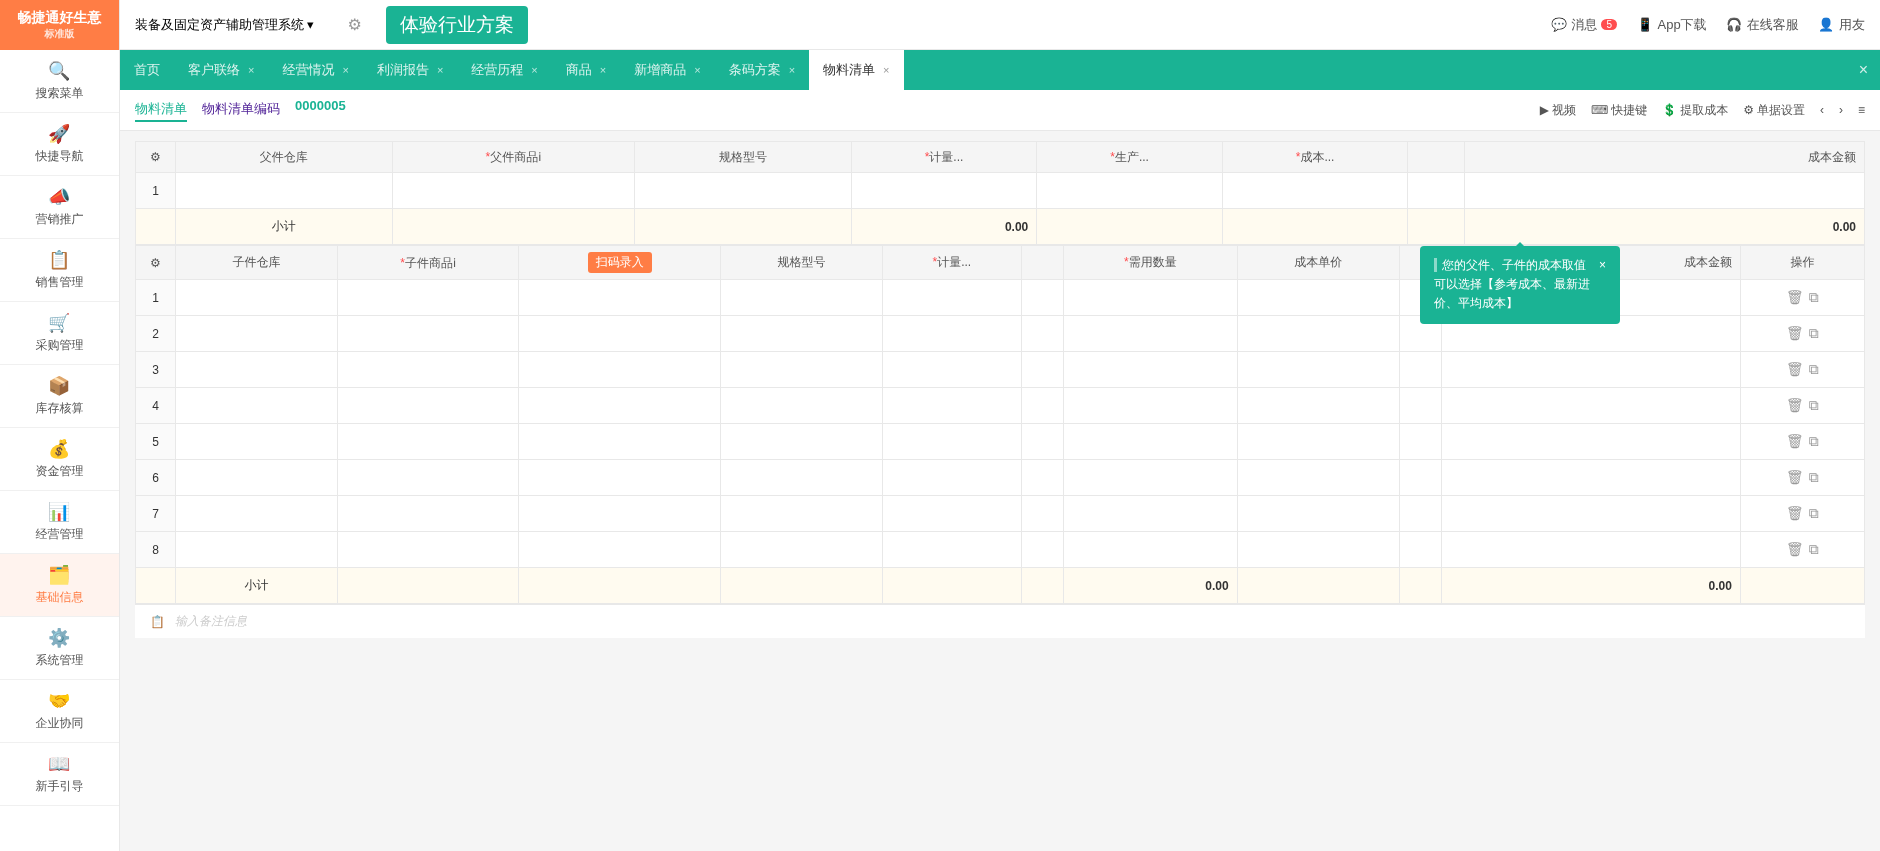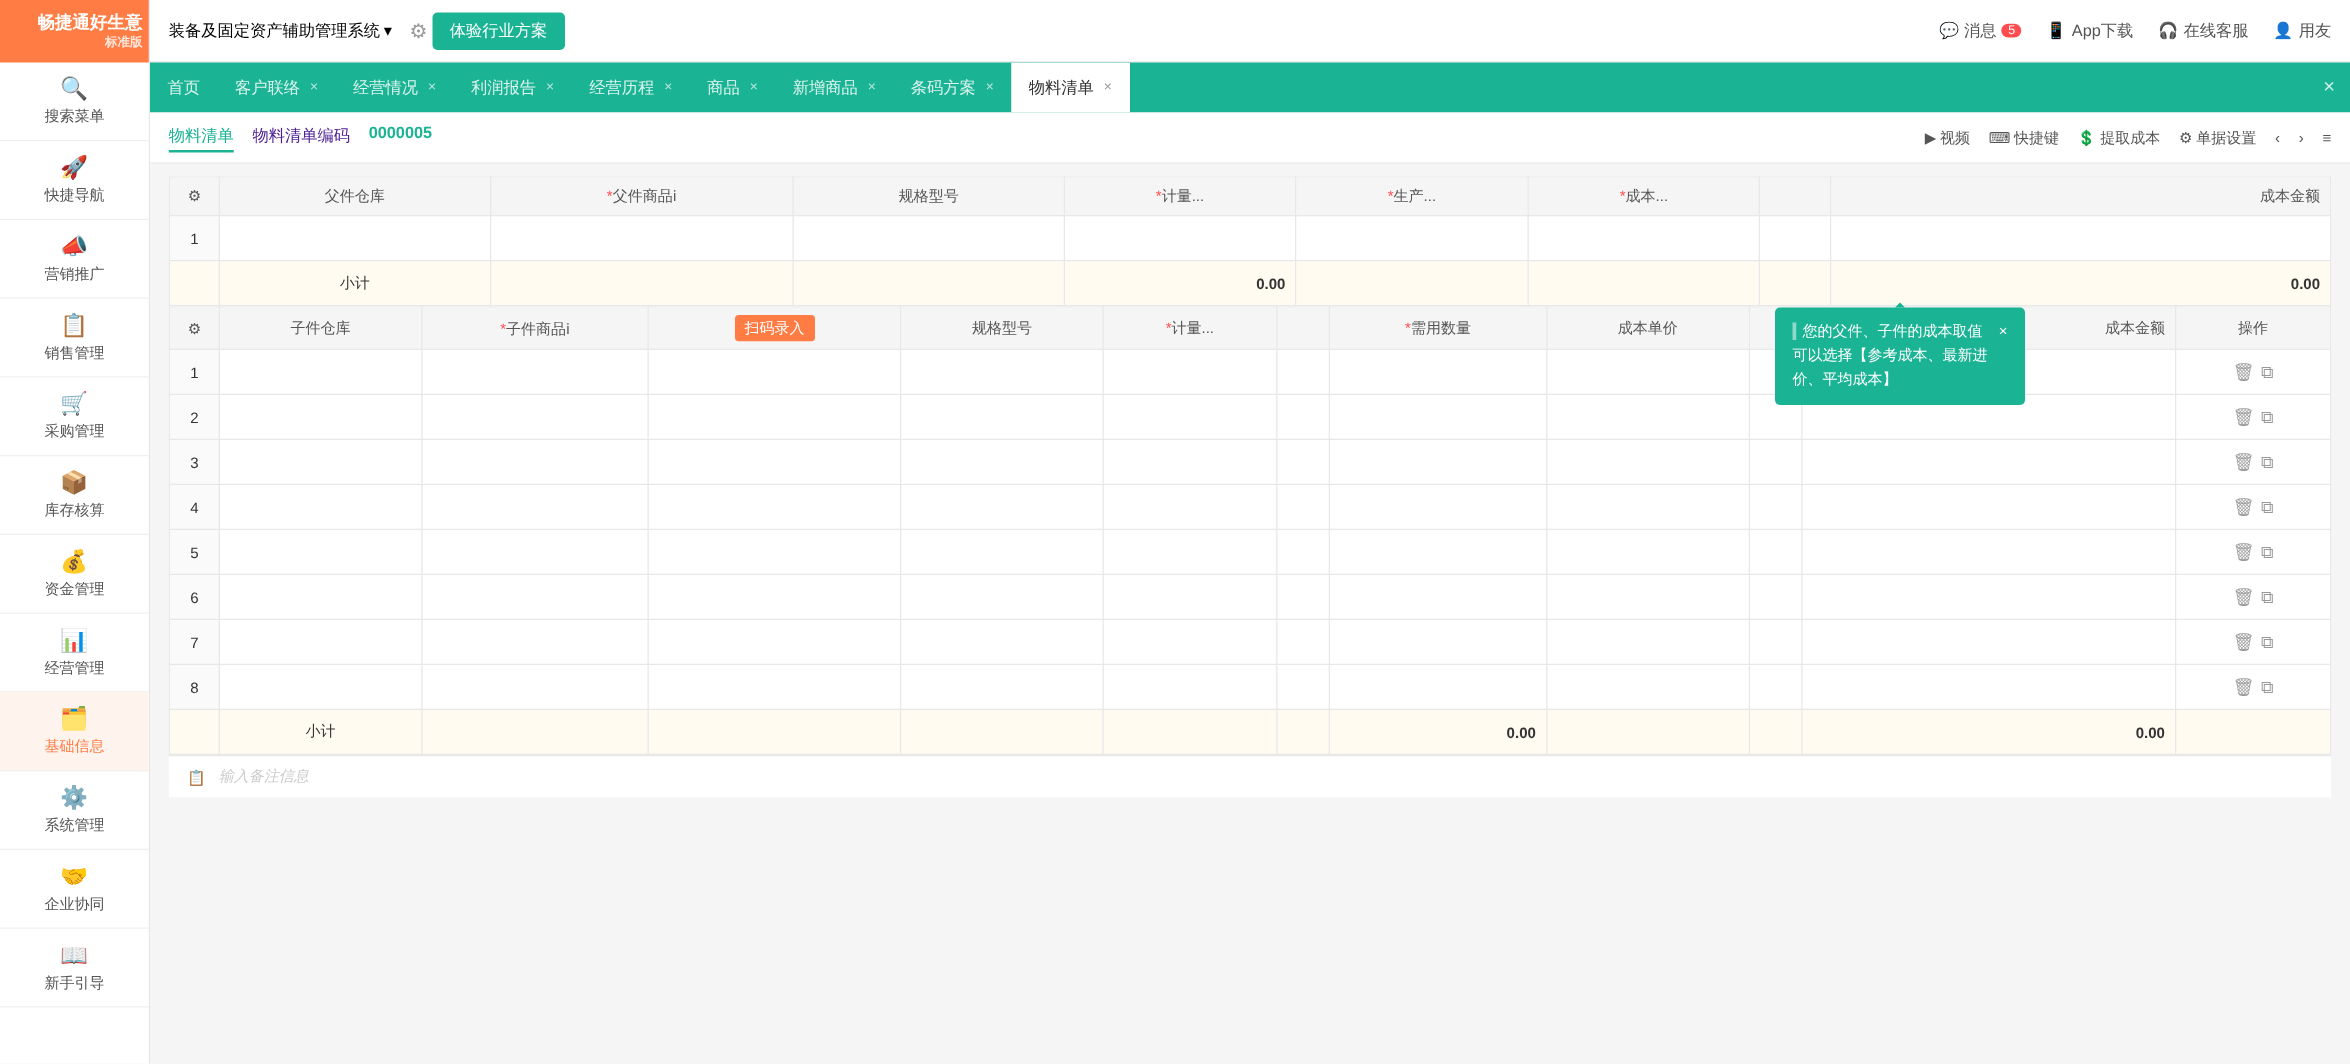--- a/index.html
+++ b/index.html
@@ -11,21 +11,21 @@
       background: #fff;
       display: flex;
       flex-direction: column;
       border-right: 1px solid #e8e8e8;
       flex-shrink: 0;
     }
     .sidebar-logo {
       background: #ff7d45;
       height: 50px;
       display: flex;
-      align-items: flex-end;
+      align-items: center;
       justify-content: center;
       flex-direction: column;
       color: #fff;
       font-size: 14px;
       font-weight: bold;
       padding: 5px;
     }
     .sidebar-logo .sub { font-size: 10px; color: rgba(255,255,255,0.8); }
     .sidebar-item {
       display: flex;
@@ -55,32 +55,32 @@
       background: #fff;
       border-bottom: 1px solid #e8e8e8;
       display: flex;
       align-items: center;
       padding: 0 15px;
       justify-content: space-between;
     }
     .topbar-left {
       display: flex;
       align-items: center;
-      gap: 4px;
+      gap: 24px;
     }
     .topbar-dropdown { display: flex; align-items: center; gap: 3px; cursor: pointer; }
     .topbar-gear { color: #999; cursor: pointer; font-size: 16px; margin-left: 10px; }
     .topbar-btn {
       background: #1ab394;
       color: #fff;
       border: none;
       padding: 6px 14px;
       border-radius: 4px;
       cursor: pointer;
-      font-size: 13px;
+      font-size: 19px;
     }
     .topbar-right {
       display: flex;
       align-items: center;
       gap: 20px;
       color: #555;
       font-size: 13px;
     }
     .topbar-right-item { display: flex; align-items: center; gap: 4px; cursor: pointer; }
     .badge {

